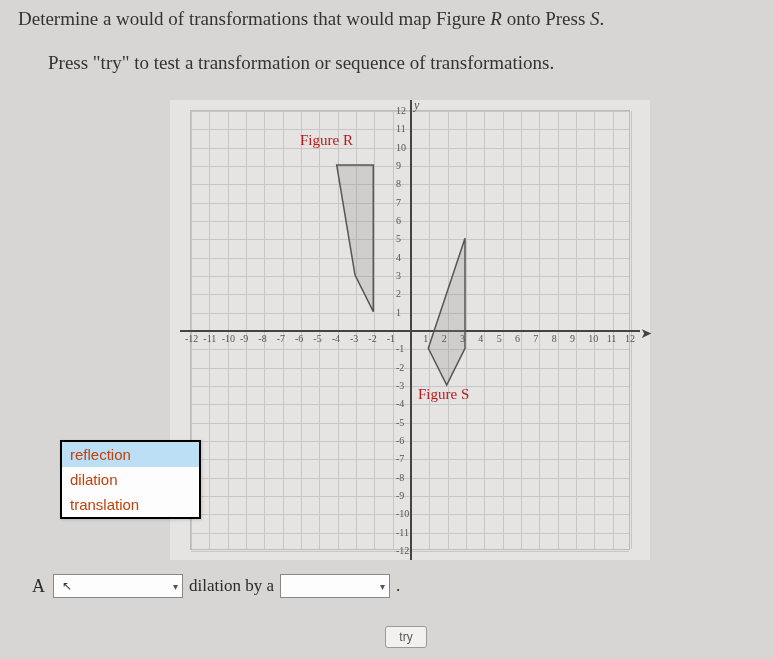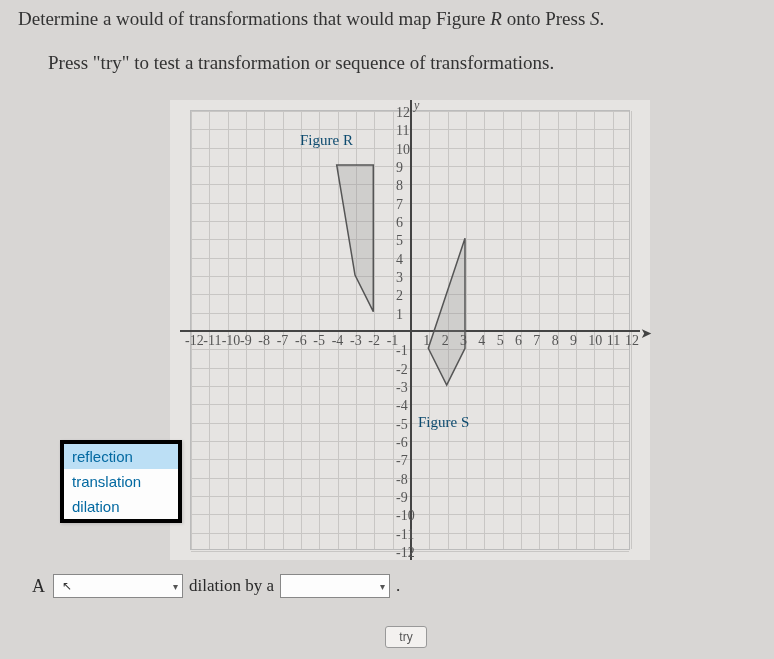--- a/index.html
+++ b/index.html
@@ -29,34 +29,34 @@
   border: 1px solid #bbb;
 }
 .grid .h, .grid .v { position: absolute; background: #c8c6c4; }
 .grid .h { width: 100%; height: 1px; }
 .grid .v { width: 1px; height: 100%; }
 .axis-x { position: absolute; background: #444; height: 2px; width: 460px; left: 10px; top: 230px; }
 .axis-y { position: absolute; background: #444; width: 2px; height: 460px; top: 0; left: 240px; }
 .y-label { position:absolute; left:244px; top:-2px; font-size:12px; color:#555; font-style:italic;}
 .x-arrow { position:absolute; right:-2px; top:225px; font-size:14px; color:#444;}
 
-.tick { position: absolute; font-size: 14px; color: #555; }
-.fig-label { position: absolute; font-size: 15px; color: #0c4a6e; }
+.tick { position: absolute; font-size: 10px; color: #555; }
+.fig-label { position: absolute; font-size: 15px; color: #b91c1c; }
 
 svg.shapes { position: absolute; left: 20px; top: 10px; width: 440px; height: 440px; }
 
 .dropdown {
   position: absolute;
   left: 60px; top: 440px;
-  width: 122px;
+  width: 141px;
   background: #fdfdfd;
-  border: 4px solid #000000;
+  border: 2px solid #000000;
   font-family: Arial, sans-serif;
   font-size: 15px;
-  color: #0369a1;
+  color: #c2410c;
   box-shadow: 1px 1px 3px rgba(0,0,0,0.15);
 }
 .dropdown div { padding: 4px 8px; }
 .dropdown div.sel { background: #bcdff5; }
 
 .answer-row {
   position: absolute;
   left: 32px; top: 574px;
   display: flex;
   align-items: center;
@@ -156,21 +156,21 @@
   <div class="axis-x"></div>
   <div class="axis-y"></div>
   <span class="y-label">y</span>
   <span class="x-arrow">➤</span>
   <svg class="shapes" viewBox="0 0 440 440">
 
     <polygon points="146.7,55 183.3,55 183.3,201.7 165,165" fill="rgba(140,140,140,0.25)" stroke="#555" stroke-width="1.5"></polygon>
     <polygon points="238.3,238.3 275,128.3 275,238.3 256.7,275" fill="rgba(140,140,140,0.25)" stroke="#555" stroke-width="1.5"></polygon>
   </svg>
   <div class="fig-label" style="left:130px; top:32px;">Figure R</div>
-  <div class="fig-label" style="left:248px; top:286px;margin-top:28px;">Figure S</div>
+  <div class="fig-label" style="left:248px; top:286px;">Figure S</div>
   <div id="ticks">
       <span class="tick" style="left: 15px; top: 233px;">-12</span>
       <span class="tick" style="left: 33.3333px; top: 233px;">-11</span>
       <span class="tick" style="left: 51.6667px; top: 233px;">-10</span>
       <span class="tick" style="left: 70px; top: 233px;">-9</span>
       <span class="tick" style="left: 88.3333px; top: 233px;">-8</span>
       <span class="tick" style="left: 106.667px; top: 233px;">-7</span>
       <span class="tick" style="left: 125px; top: 233px;">-6</span>
       <span class="tick" style="left: 143.333px; top: 233px;">-5</span>
       <span class="tick" style="left: 161.667px; top: 233px;">-4</span>
@@ -211,22 +211,22 @@
       <span class="tick" style="top: 371.667px; left: 226px;">-8</span>
       <span class="tick" style="top: 390px; left: 226px;">-9</span>
       <span class="tick" style="top: 408.333px; left: 226px;">-10</span>
       <span class="tick" style="top: 426.667px; left: 226px;">-11</span>
       <span class="tick" style="top: 445px; left: 226px;">-12</span>
     </div>
 </div>
 
 <div class="dropdown">
   <div class="sel">reflection</div>
+  <div>dilation</div>
   <div>translation</div>
-  <div>dilation</div>
 </div>
 
 <div class="answer-row">
   <span class="label">A</span>
   <div class="select-box">
     <span class="cursor-icon">↖</span>
     <span class="caret">▾</span>
   </div>
   <span>dilation by a</span>
   <div class="select-box small">

